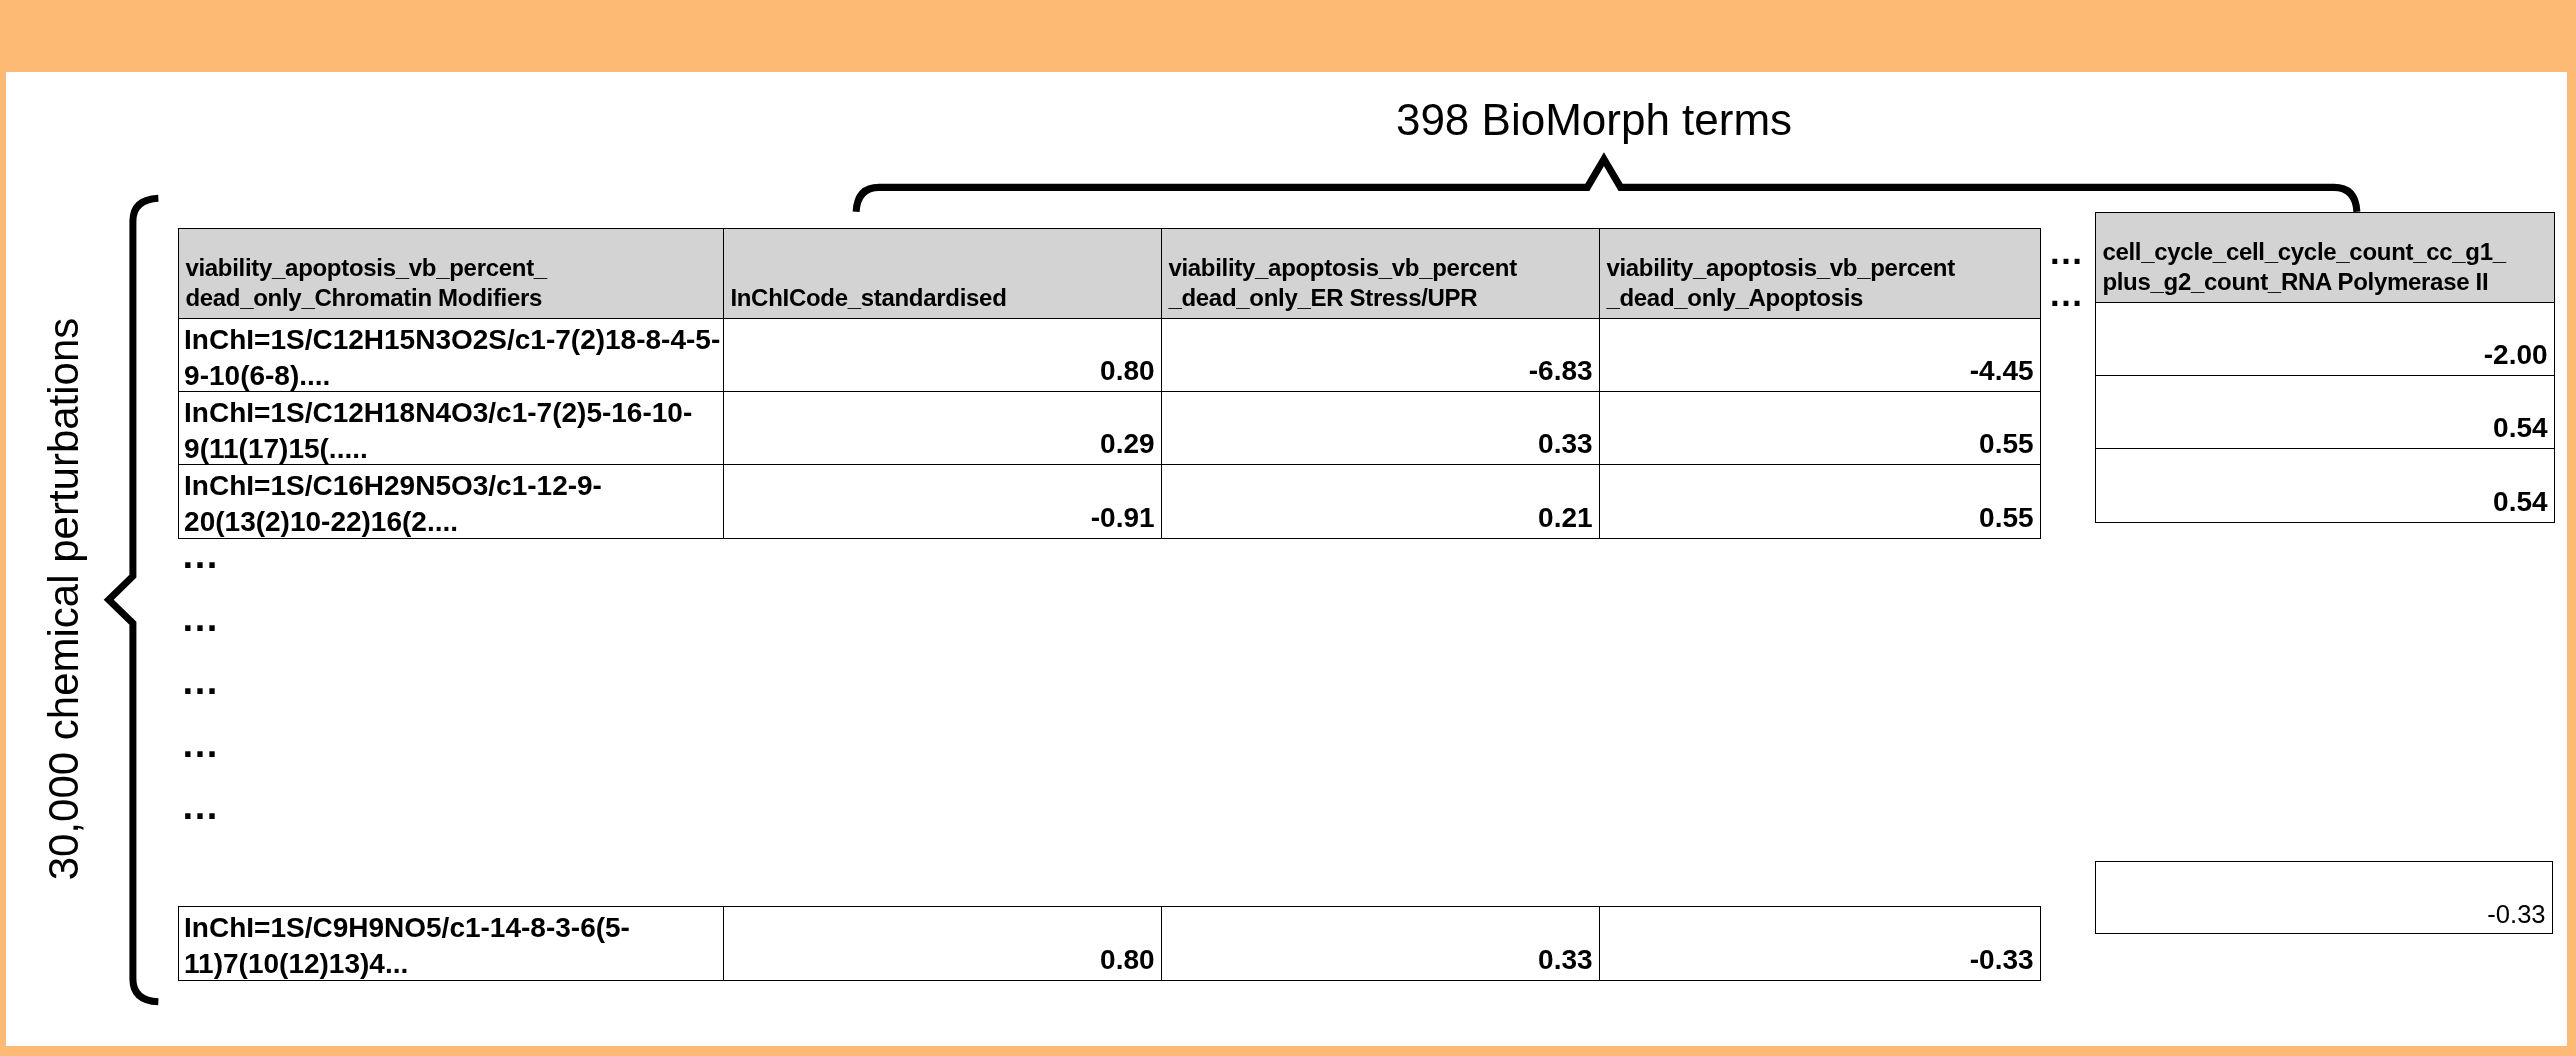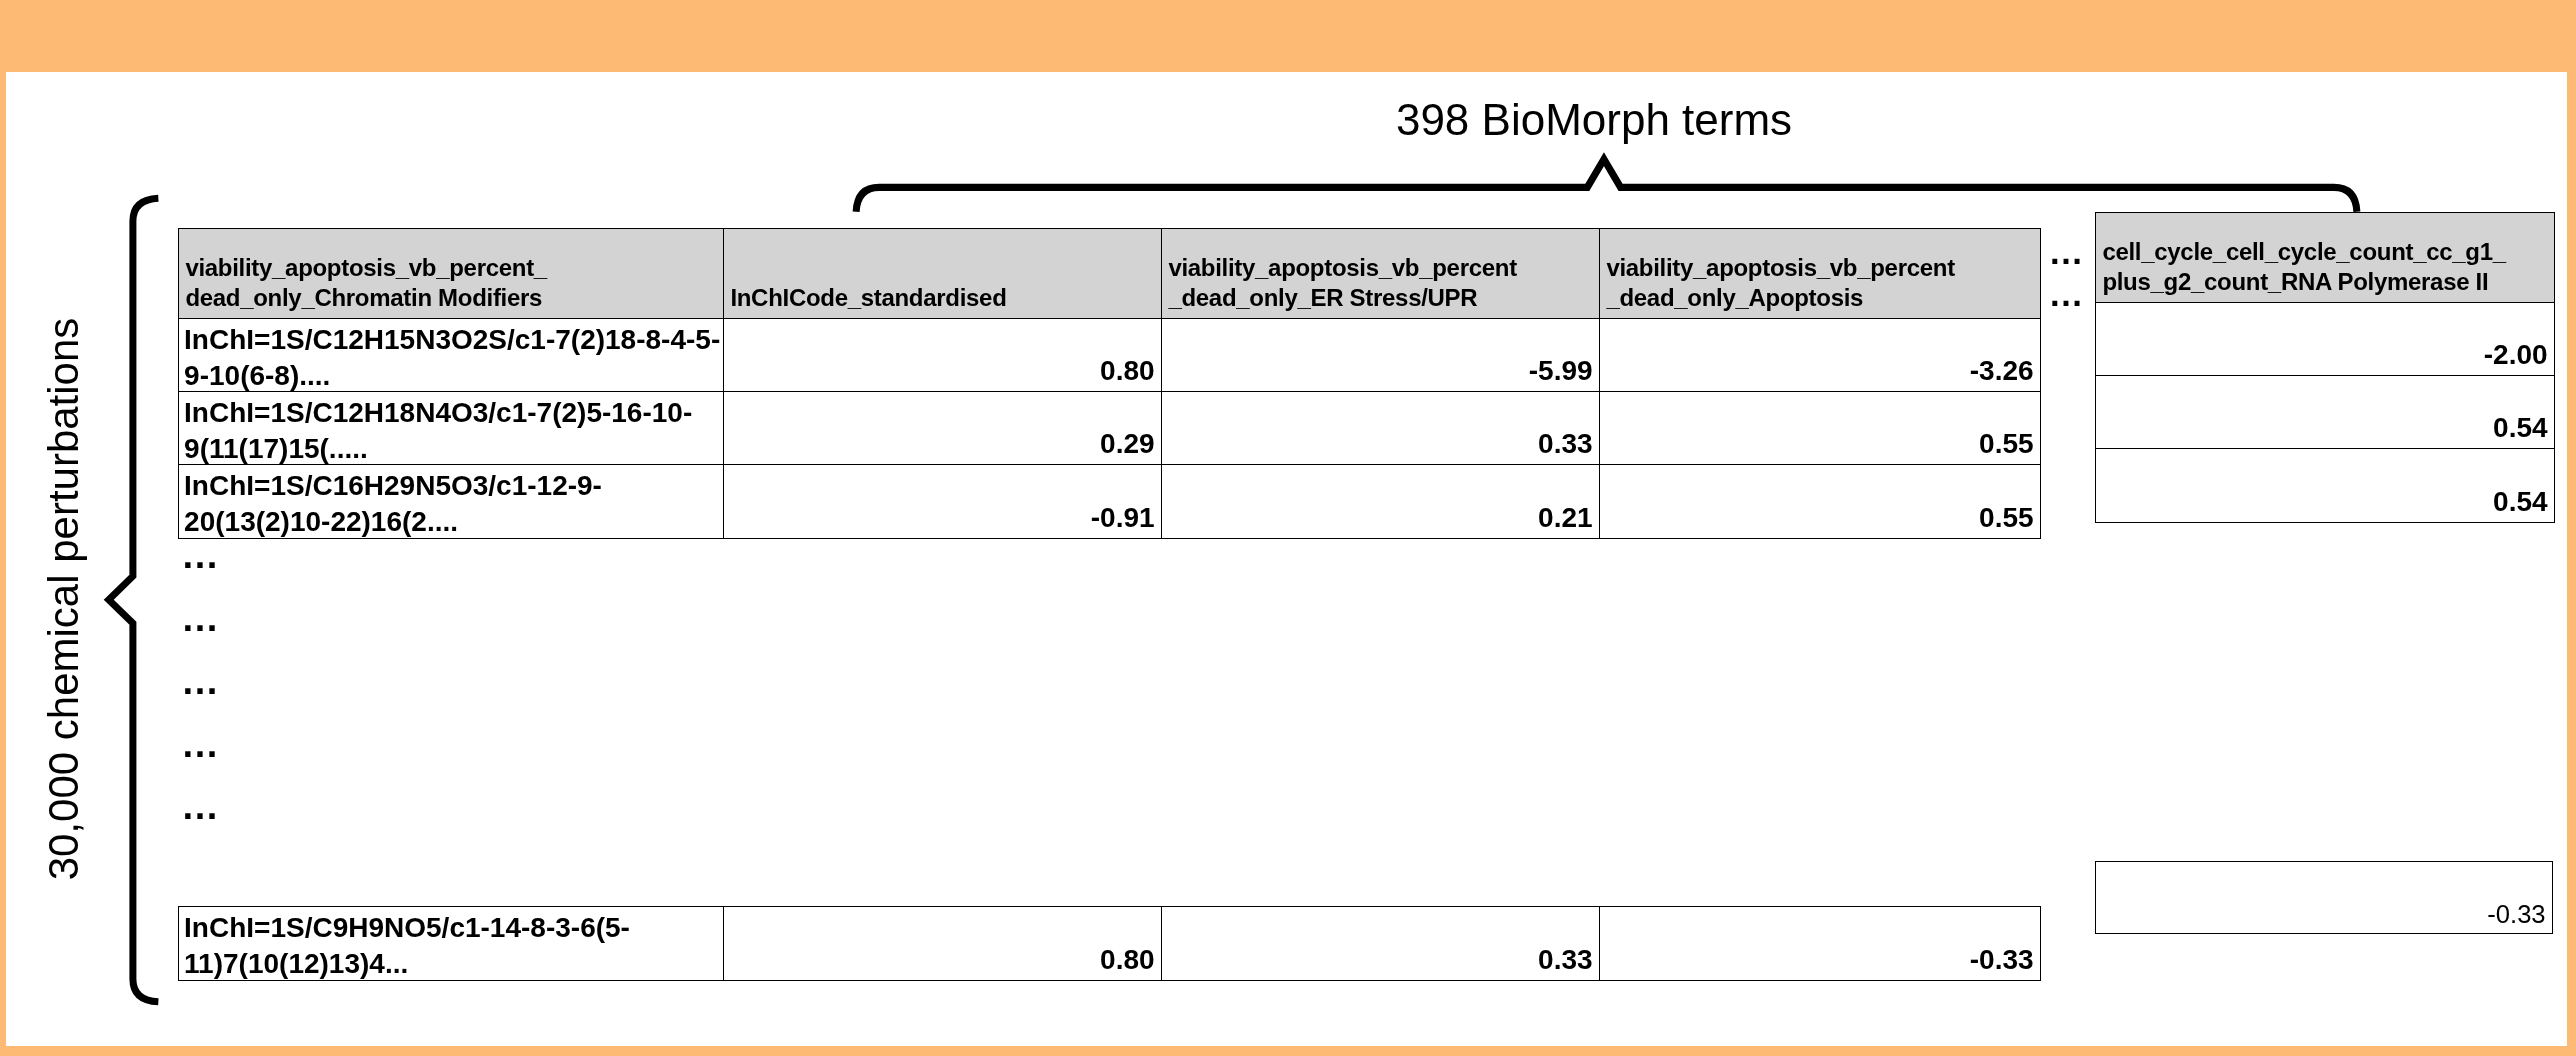--- a/index.html
+++ b/index.html
@@ -158,22 +158,22 @@
 dead_only_Chromatin Modifiers</div>
     <div class="th">InChICode_standardised</div>
     <div class="th">viability_apoptosis_vb_percent
 _dead_only_ER Stress/UPR</div>
     <div class="th last-col">viability_apoptosis_vb_percent
 _dead_only_Apoptosis</div>
 
     <div class="td inchi">InChI=1S/C12H15N3O2S/c1-7(2)18-8-4-5-
 9-10(6-8)....</div>
     <div class="td num">0.80</div>
-    <div class="td num">-5.99</div>
-    <div class="td num last-col">-3.26</div>
+    <div class="td num">-6.83</div>
+    <div class="td num last-col">-4.45</div>
 
     <div class="td inchi">InChI=1S/C12H18N4O3/c1-7(2)5-16-10-
 9(11(17)15(.....</div>
     <div class="td num">0.29</div>
     <div class="td num">0.33</div>
     <div class="td num last-col">0.55</div>
 
     <div class="td inchi last-row">InChI=1S/C16H29N5O3/c1-12-9-
 20(13(2)10-22)16(2....</div>
     <div class="td num last-row">-0.91</div>

